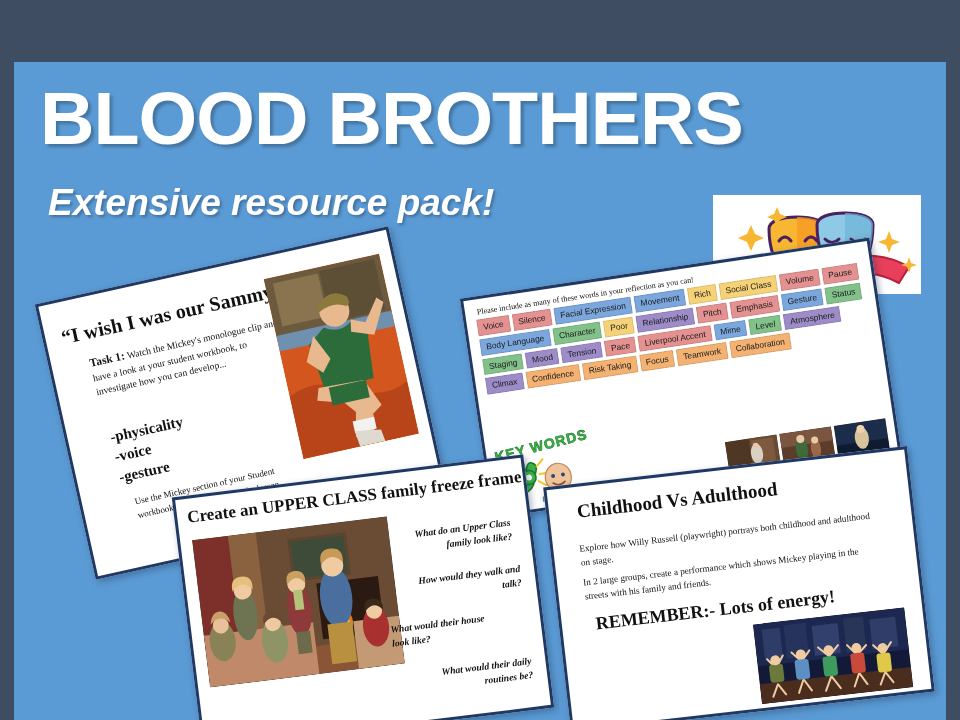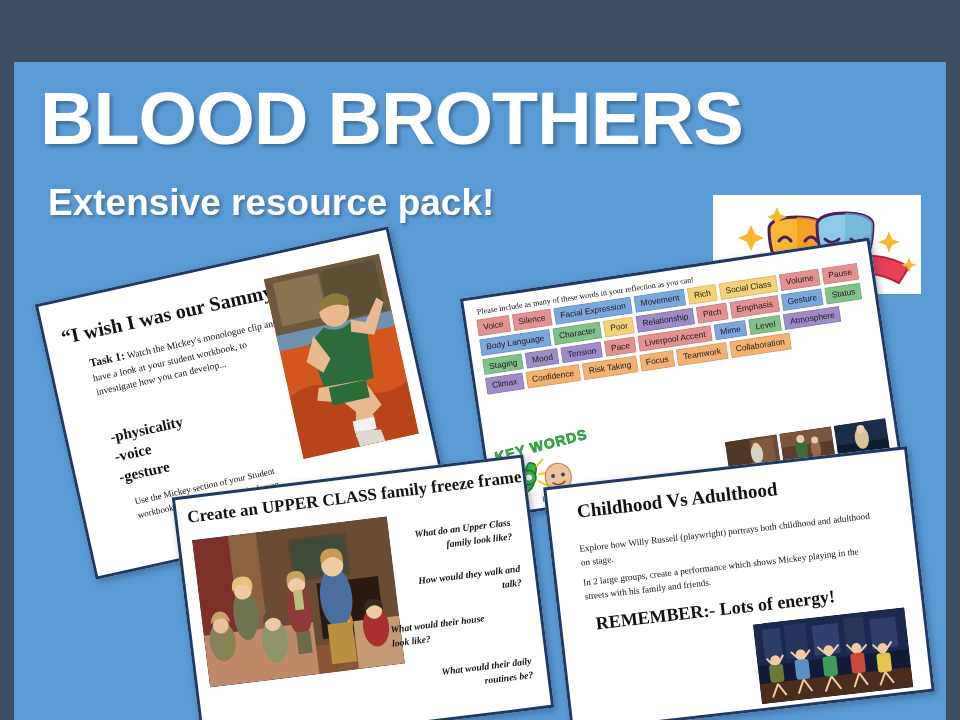--- a/index.html
+++ b/index.html
@@ -21,21 +21,21 @@
     font-weight:bold;font-size:74px;letter-spacing:-1px;
     color:#ffffff;
     text-shadow:3px 3px 3px rgba(40,70,100,.45);
     white-space:nowrap;
     transform:scaleX(1.02);
     transform-origin:left top;
   }
   .subtitle{
     position:absolute;left:34px;top:120px;
     font-family:"Liberation Sans",sans-serif;
-    font-weight:bold;font-size:37px;
+    font-weight:bold;font-style:italic;font-size:37px;
     color:#ffffff;
     text-shadow:2px 2px 3px rgba(40,70,100,.5);
     white-space:nowrap;
   }
 
   
   .masks-box{
     position:absolute;left:699px;top:133px;width:208px;height:99px;
     background:#ffffff;overflow:hidden;
   }

